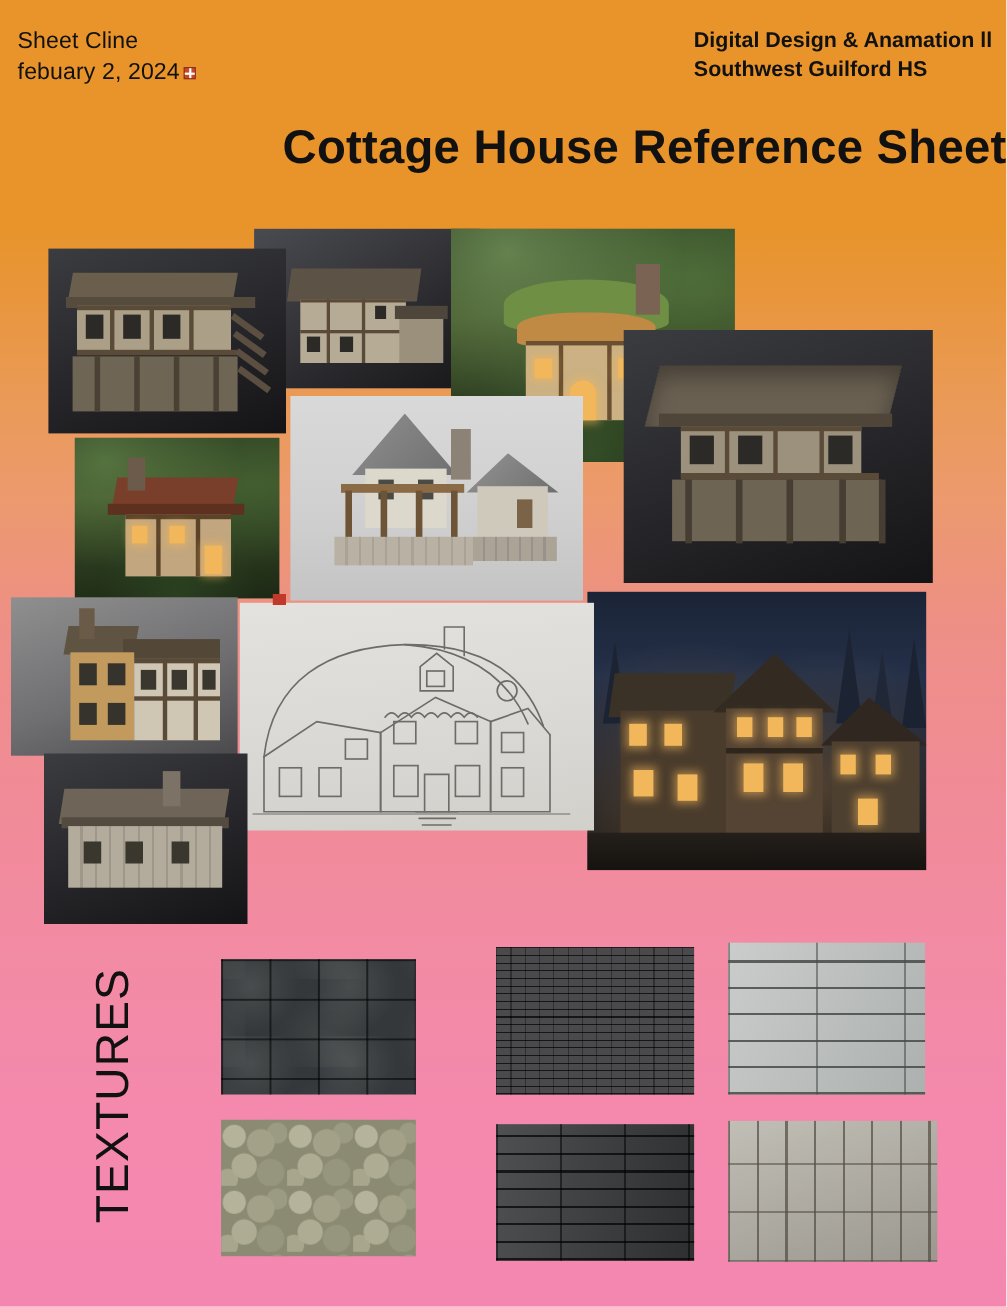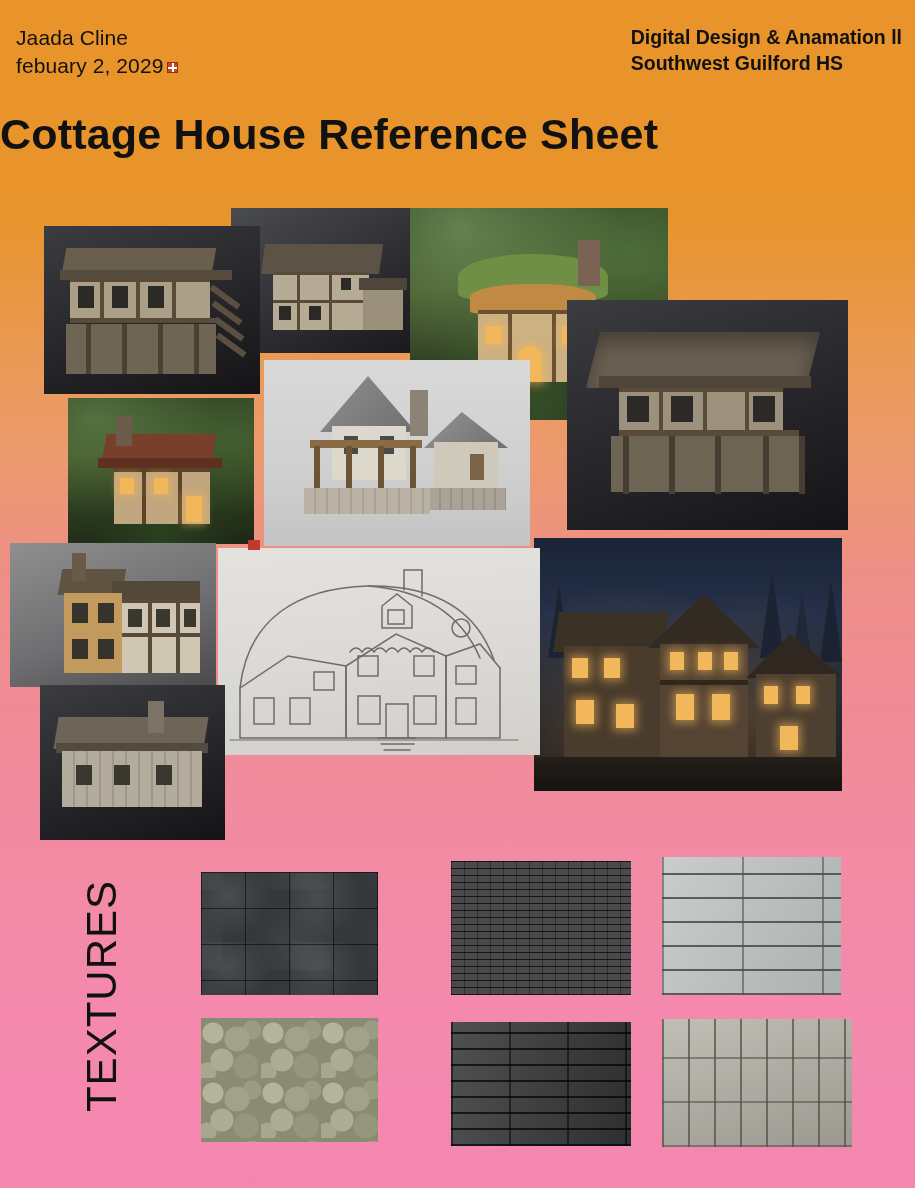--- a/index.html
+++ b/index.html
@@ -67,21 +67,21 @@
     position: absolute;
     background: #fff;
   }
   .flag-icon::before { left: 3.5px; top: 0; width: 2px; height: 100%; }
   .flag-icon::after  { top: 3.5px; left: 0; height: 2px; width: 100%; }
 
   .doc-title {
     position: absolute;
     left: 0; right: 0;
     top: 110px;
-    text-align: left;
+    text-align: right;
     color: #111;
     font-size: 43px;
     font-weight: 600;
     letter-spacing: .2px;
   }
 
   
   .collage { position: absolute; left: 0; top: 0; width: 915px; height: 1188px; }
   .ph {
     position: absolute;
@@ -185,23 +185,23 @@
       repeating-linear-gradient(0deg, rgba(60,56,48,.55) 0 2px, transparent 2px 44px),
       linear-gradient(160deg, rgba(255,255,255,.2), rgba(0,0,0,.15));
   }
 </style>
 </head>
 <body>
 
 <div id="page">
 
   <div class="hdr-left">
-    <div>Jaada Cline</div>
+    <div>Sheet Cline</div>
     <div>
-      <span>febuary 2, 2029</span><span class="flag-icon"></span>
+      <span>febuary 2, 2024</span><span class="flag-icon"></span>
     </div>
   </div>
 
   <div class="hdr-right">
     <div>Digital Design &amp; Anamation ll</div>
     <div>Southwest Guilford HS</div>
   </div>
 
   <div class="doc-title">Cottage House Reference Sheet</div>
 

